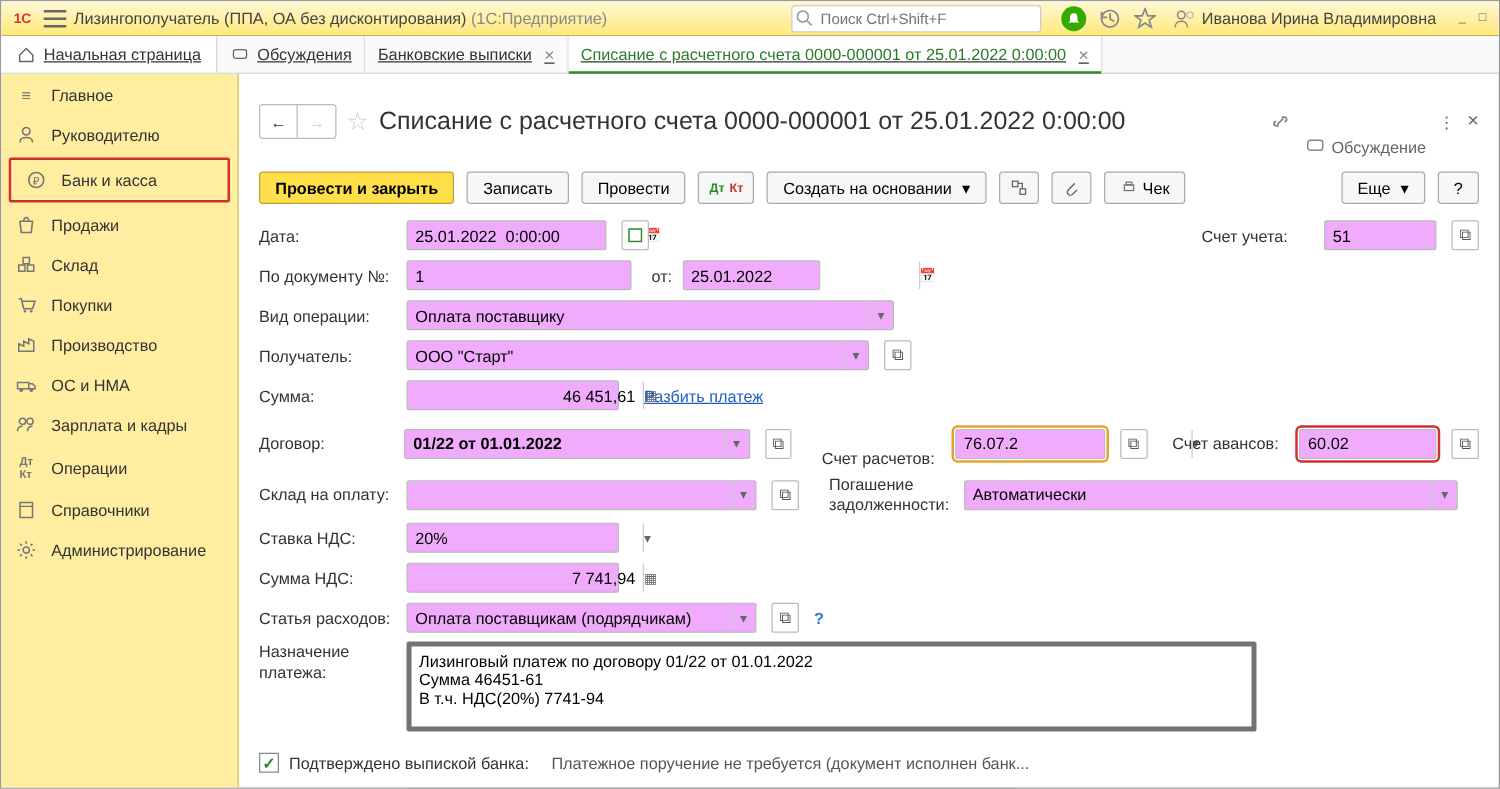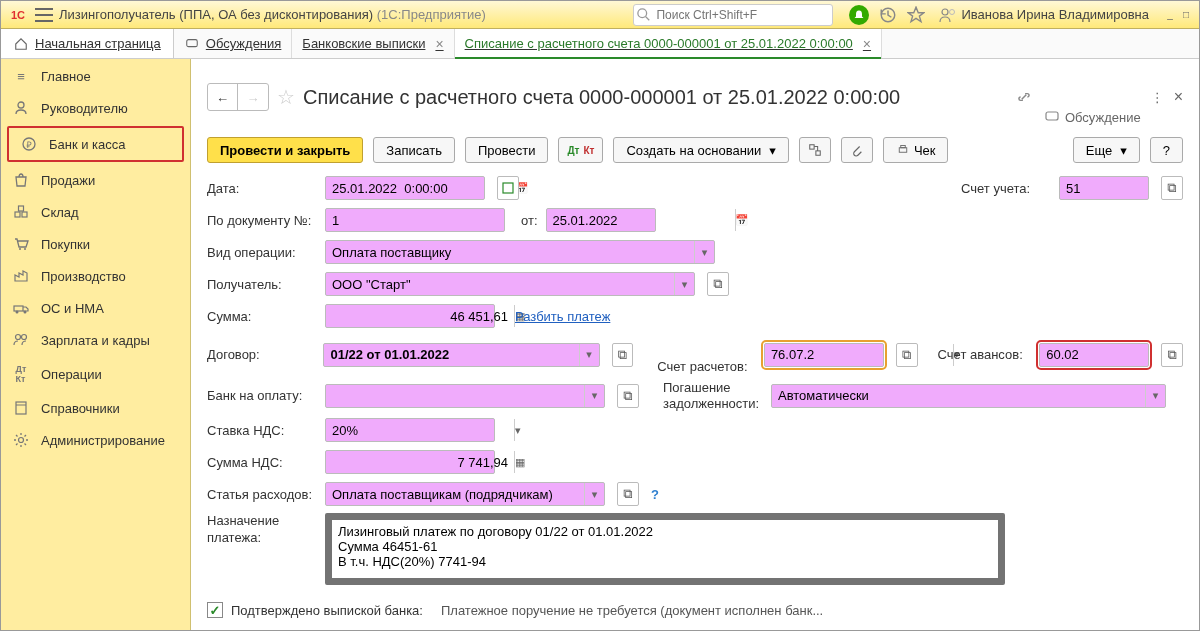--- a/index.html
+++ b/index.html
@@ -64,21 +64,21 @@
   .fld .val { display:flex; align-items:center; }
   .fld .right { text-align: right; }
   .mini-btn { width: 20px; height: 22px; border-left: 1px solid #ccc; display: flex; align-items: center; justify-content: center; cursor: pointer; color:#666; font-size:11px; }
   .ext-btn { width: 22px; height: 24px; border: 1px solid #bbb; border-radius: 2px; margin-left: 4px; display:flex; align-items:center; justify-content:center; cursor:pointer; color:#555; background:#fff; }
   .link { color: #2060c0; text-decoration: underline; cursor: pointer; }
   .help-q { color:#3080d0; font-weight:bold; margin-left:4px; cursor:pointer; }
   
   .hl-orange { outline: 2px solid #e8a030; outline-offset: 1px; }
   .hl-red { outline: 2px solid #d03030; outline-offset: 1px; }
   
-  textarea.purpose { width: 680px; height: 72px; border: 7px solid #737373; border-radius: 2px; font-family: Arial; font-size: 13px; padding: 4px 6px; resize: none; }
+  textarea.purpose { width: 680px; height: 72px; border: 4px solid #737373; border-radius: 2px; font-family: Arial; font-size: 13px; padding: 4px 6px; resize: none; }
   
   .checkbox { width: 16px; height: 16px; border: 1px solid #888; display: flex; align-items: center; justify-content: center; color: #2a8a2a; font-weight: bold; background:#fff; cursor:pointer; }
   
   svg { display: block; }
 </style>
 </head>
 <body>
 
 <div class="titlebar">
   <div class="logo-1c">1C</div>
@@ -392,21 +392,21 @@
         <div class="ext-btn">⧉</div>
         <div style="width:95px;margin-left:12px;">Счет авансов:</div>
         <div class="fld hl-red" style="width:110px;">
           <input class="val" style="flex: 1 1 0%;" value="60.02">
 
         </div>
         <div class="ext-btn">⧉</div>
       </div>
 
       <div class="row">
-        <div class="lbl">Банк на оплату:</div>
+        <div class="lbl">Склад на оплату:</div>
         <div class="fld" style="width:280px;">
           <input class="val" style="flex: 1 1 0%;" value="">
           <div class="mini-btn">▾</div>
         </div>
         <div class="ext-btn">⧉</div>
         <div style="width:100px;margin-left:16px;line-height:1.2;">Погашение задолженности:</div>
         <div class="fld" style="width:395px;">
           <input class="val" style="flex: 1 1 0%;" value="Автоматически">
           <div class="mini-btn">▾</div>
         </div>

